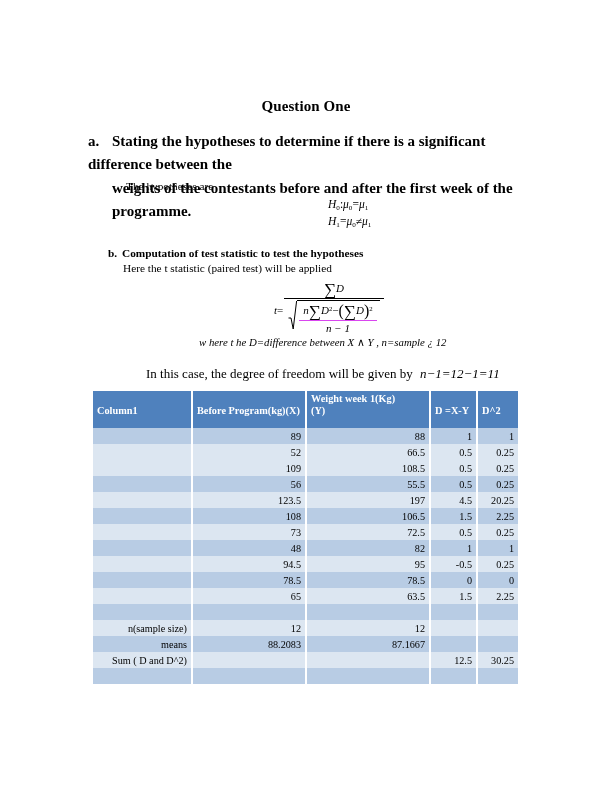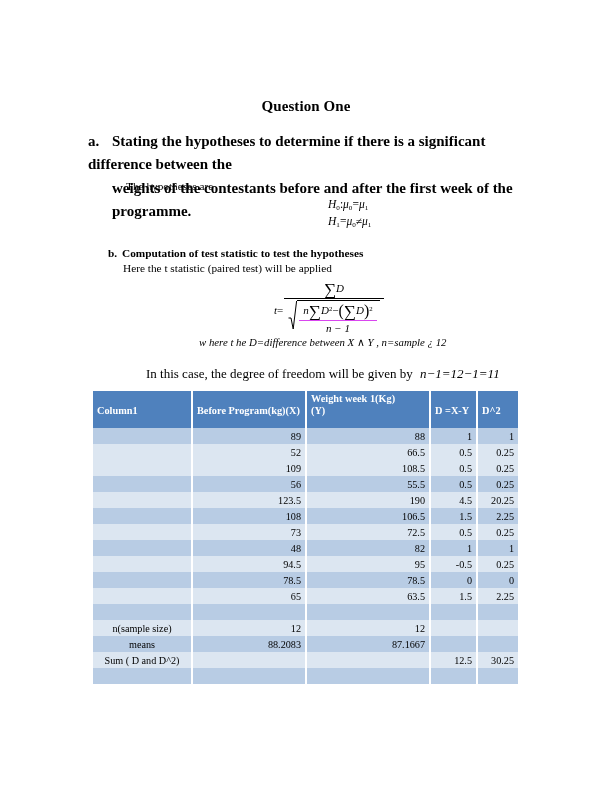--- a/index.html
+++ b/index.html
@@ -223,21 +223,21 @@
   .data-table thead th.wrap-h {
     white-space: normal;
     line-height: 1.12;
     vertical-align: top;
     padding-top: 2px;
   }
 
   .data-table tbody tr.odd td { background: #b8cce4; }
   .data-table tbody tr.even td { background: #dce6f1; }
   .data-table tbody td.num { text-align: right; }
-  .data-table tbody td.lbl { text-align: center; }
+  .data-table tbody td.lbl { text-align: right; }
 
   .col1 { width: 99px; }
   .col2 { width: 114px; }
   .col3 { width: 124px; }
   .col4 { width: 47px; }
   .col5 { width: 41px; }
 </style>
 </head>
 <body>
 
@@ -345,21 +345,21 @@
       <tr class="odd">
           <td class="lbl"></td>
           <td class="num">56</td>
           <td class="num">55.5</td>
           <td class="num">0.5</td>
           <td class="num">0.25</td>
         </tr>
       <tr class="even">
           <td class="lbl"></td>
           <td class="num">123.5</td>
-          <td class="num">190</td>
+          <td class="num">197</td>
           <td class="num">4.5</td>
           <td class="num">20.25</td>
         </tr>
       <tr class="odd">
           <td class="lbl"></td>
           <td class="num">108</td>
           <td class="num">106.5</td>
           <td class="num">1.5</td>
           <td class="num">2.25</td>
         </tr>

